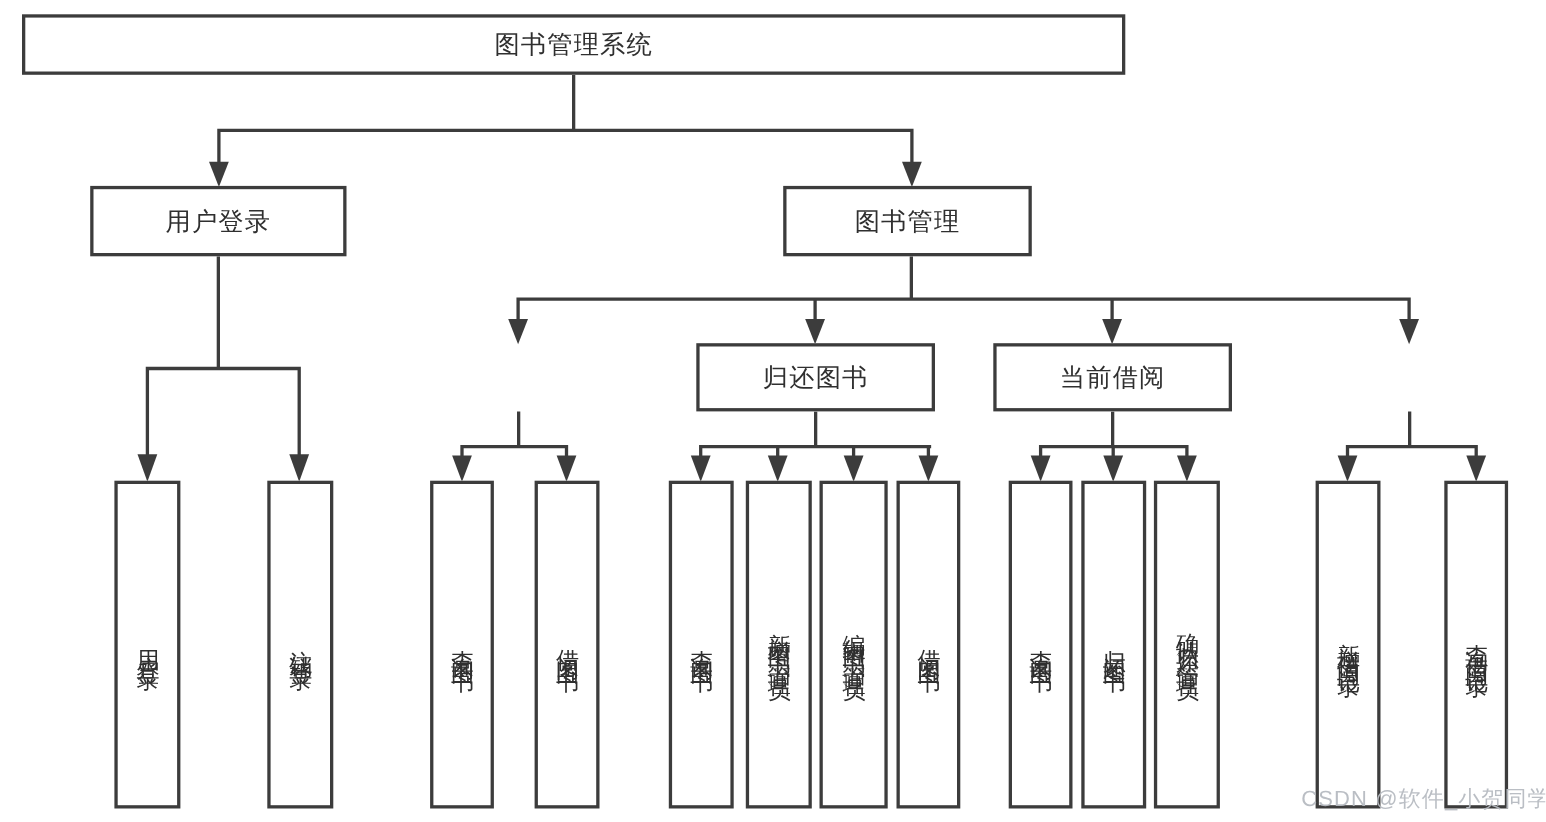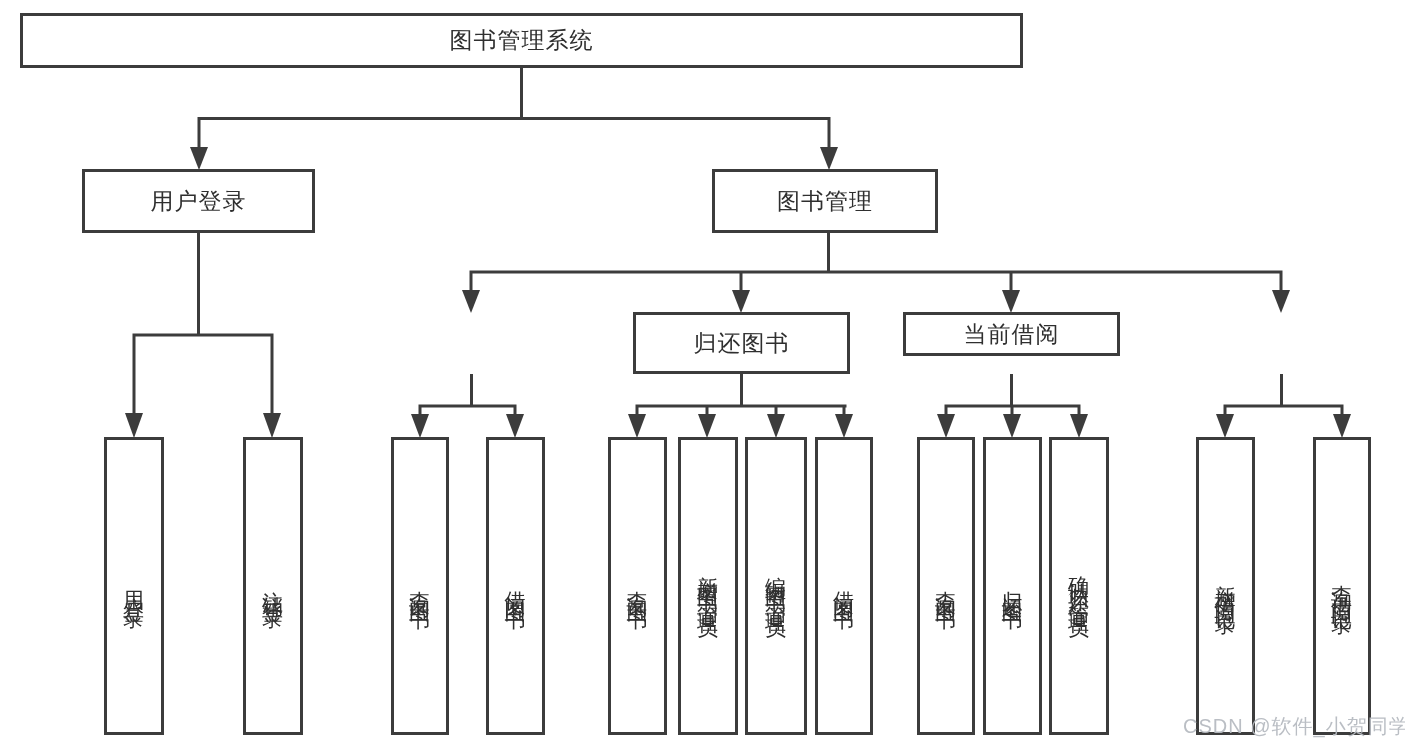--- a/index.html
+++ b/index.html
@@ -94,21 +94,21 @@
       <polygon points="1333,414 1351,414 1342,438"></polygon>
     </g>
   </svg>
 
   <div class="node hbox" style="left:20px;top:13px;width:1003px;height:55px">图书管理系统</div>
 
   <div class="node hbox" style="left:82px;top:169px;width:233px;height:64px">用户登录</div>
   <div class="node hbox" style="left:712px;top:169px;width:226px;height:64px">图书管理</div>
 
   <div class="node hbox" style="left:633px;top:312px;width:217px;height:62px">归还图书</div>
-  <div class="node hbox" style="left:903px;top:312px;width:217px;height:44px">当前借阅</div>
+  <div class="node hbox" style="left:903px;top:312px;width:217px;height:62px">当前借阅</div>
 
   <div class="node vbox" style="left:104px;top:437px;width:60px;height:298px">用户登录</div>
   <div class="node vbox" style="left:243px;top:437px;width:60px;height:298px">注销登录</div>
 
   <div class="node vbox" style="left:391px;top:437px;width:58px;height:298px">查询图书</div>
   <div class="node vbox" style="left:486px;top:437px;width:59px;height:298px">借阅图书</div>
 
   <div class="node vbox" style="left:608px;top:437px;width:59px;height:298px">查询图书</div>
   <div class="node vbox" style="left:678px;top:437px;width:60px;height:298px">新增图书（管理员）</div>
   <div class="node vbox" style="left:745px;top:437px;width:62px;height:298px">编辑图书（管理员）</div>

